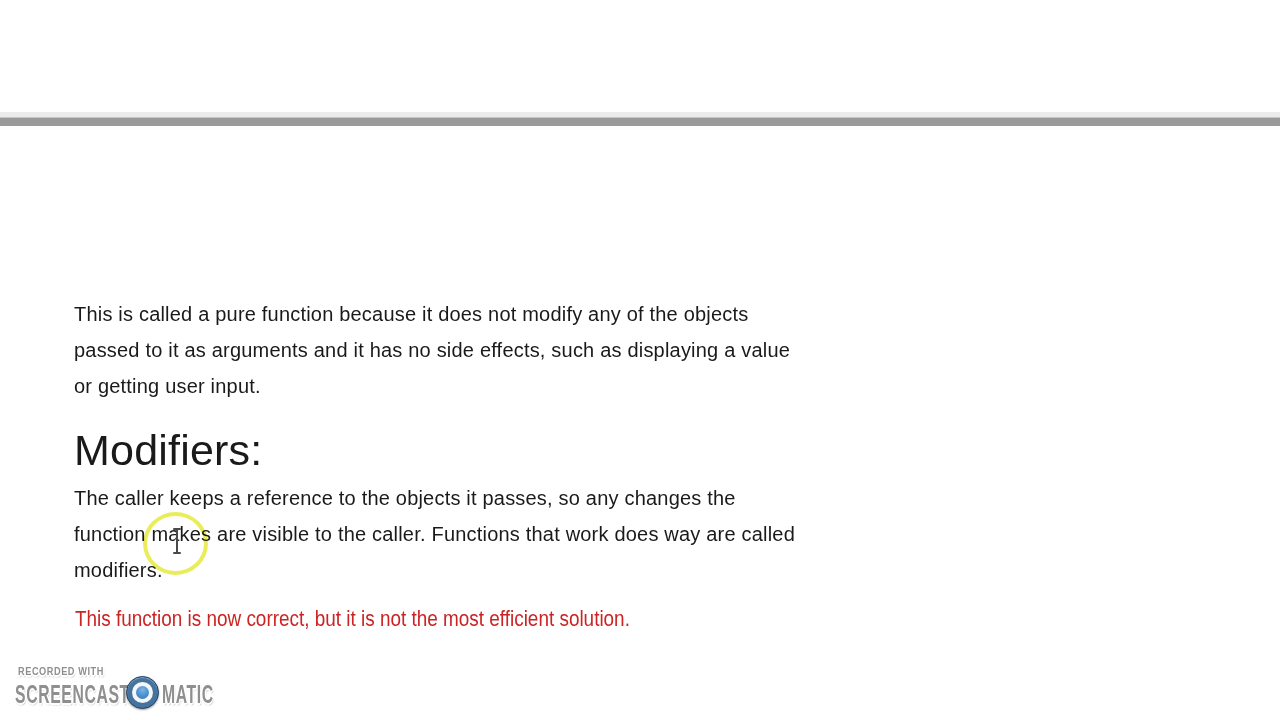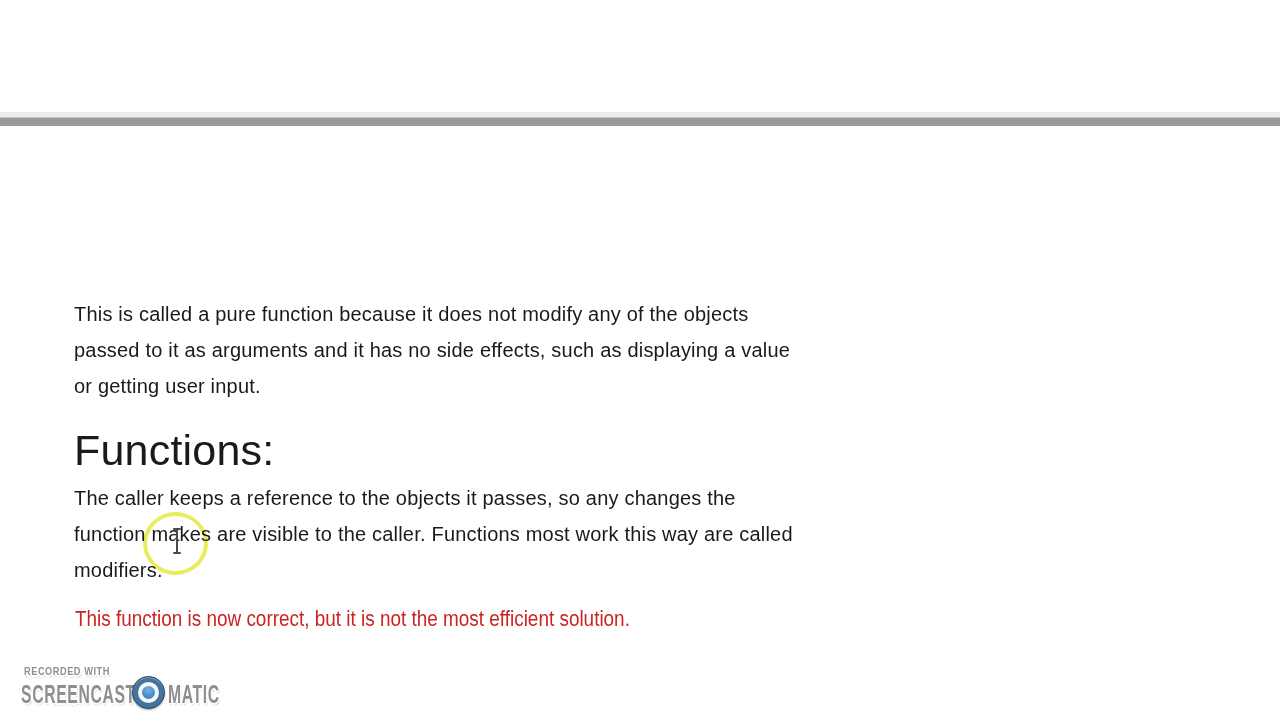--- a/index.html
+++ b/index.html
@@ -71,21 +71,21 @@
     background: #4a4a4a;
   }
   .ibeam .serif-top, .ibeam .serif-bottom {
     position: absolute; left: 2px; width: 8px; height: 2px;
     background: #4a4a4a; border-radius: 2px;
   }
   .ibeam .serif-top { top: 1px; }
   .ibeam .serif-bottom { bottom: 0; }
 
   
-  .watermark { position: absolute; left: 16px; top: 660px; width: 240px; height: 55px; }
+  .watermark { position: absolute; left: 10px; top: 660px; width: 240px; height: 55px; }
   .wm-outline {
     color: var(--wm-gray, #8f8f8f);
     font-weight: bold;
     text-shadow:
       -1px -1px 0 #fff, 1px -1px 0 #fff, -1px 1px 0 #fff, 1px 1px 0 #fff,
       0 -2px 0 #fff, 0 2px 0 #fff, -2px 0 0 #fff, 2px 0 0 #fff,
       1px 2px 2px rgba(0,0,0,0.35);
   }
   .wm-recorded {
     position: absolute; left: 8px; top: 6px;
@@ -126,24 +126,24 @@
 </head>
 <body>
 
 <div class="divider-light"></div>
 <div class="divider-bar"></div>
 
 <div class="doc-text para para-intro">This is called a pure function because it does not modify any of the objects
 passed to it as arguments and it has no side effects, such as displaying a value
 or getting user input.</div>
 
-<div class="doc-text heading">Functions:</div>
+<div class="doc-text heading">Modifiers:</div>
 
 <div class="doc-text para para-modifiers">The caller keeps a reference to the objects it passes, so any changes the
-function makes are visible to the caller. Functions most work this way are called
+function makes are visible to the caller. Functions that work does way are called
 modifiers.</div>
 
 <div class="doc-text note">This function is now correct, but it is not the most efficient solution.</div>
 
 <div class="highlight-ring"></div>
 <div class="ibeam">
   <span class="serif-top"></span>
   <span class="stem"></span>
   <span class="serif-bottom"></span>
 </div>

